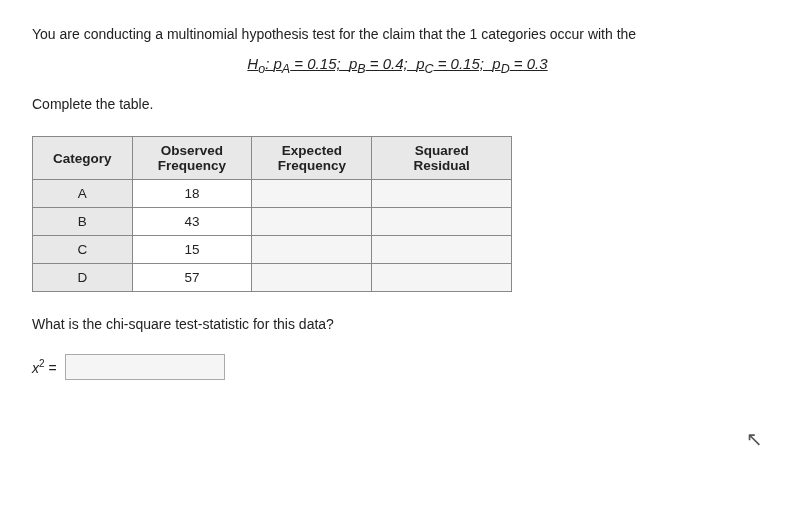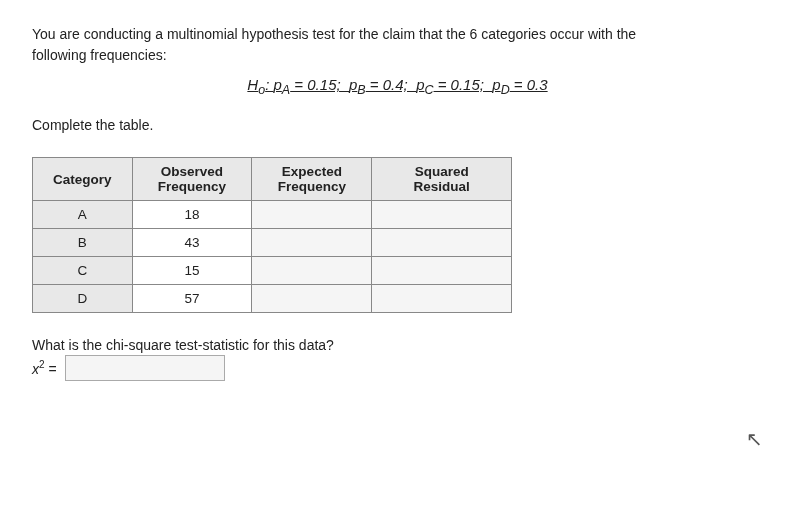--- a/index.html
+++ b/index.html
@@ -88,21 +88,21 @@
       background: transparent;
       font-size: 13px;
       text-align: center;
       outline: none;
     }
 
     .chi-square-section {
       display: flex;
       align-items: center;
       gap: 8px;
-      margin-top: 2px;
+      margin-top: 22px;
     }
 
     .chi-square-label {
       font-size: 14px;
     }
 
     .chi-square-input {
       width: 160px;
       height: 26px;
       border: 1px solid #aaa;
@@ -125,22 +125,21 @@
     }
 
     sup {
       font-size: 10px;
     }
   </style>
 </head>
 <body>
 
 <p class="intro-text">
-  <span>You are conducting a multinomial hypothesis test for the claim that the 6 categories occur with the</span><br>
-  <span>following frequencies:</span>
+  <span>You are conducting a multinomial hypothesis test for the claim that the 1 categories occur with the</span><br>
 </p>
 
 <div class="hypothesis">
   <em>H</em><sub>o</sub>: <em>p</em><sub>A</sub> = 0.15;&nbsp; <em>p</em><sub>B</sub> = 0.4;&nbsp; <em>p</em><sub>C</sub> = 0.15;&nbsp; <em>p</em><sub>D</sub> = 0.3
 </div>
 
 <p class="complete-label">Complete the table.</p>
 
 <table>
   <thead>

